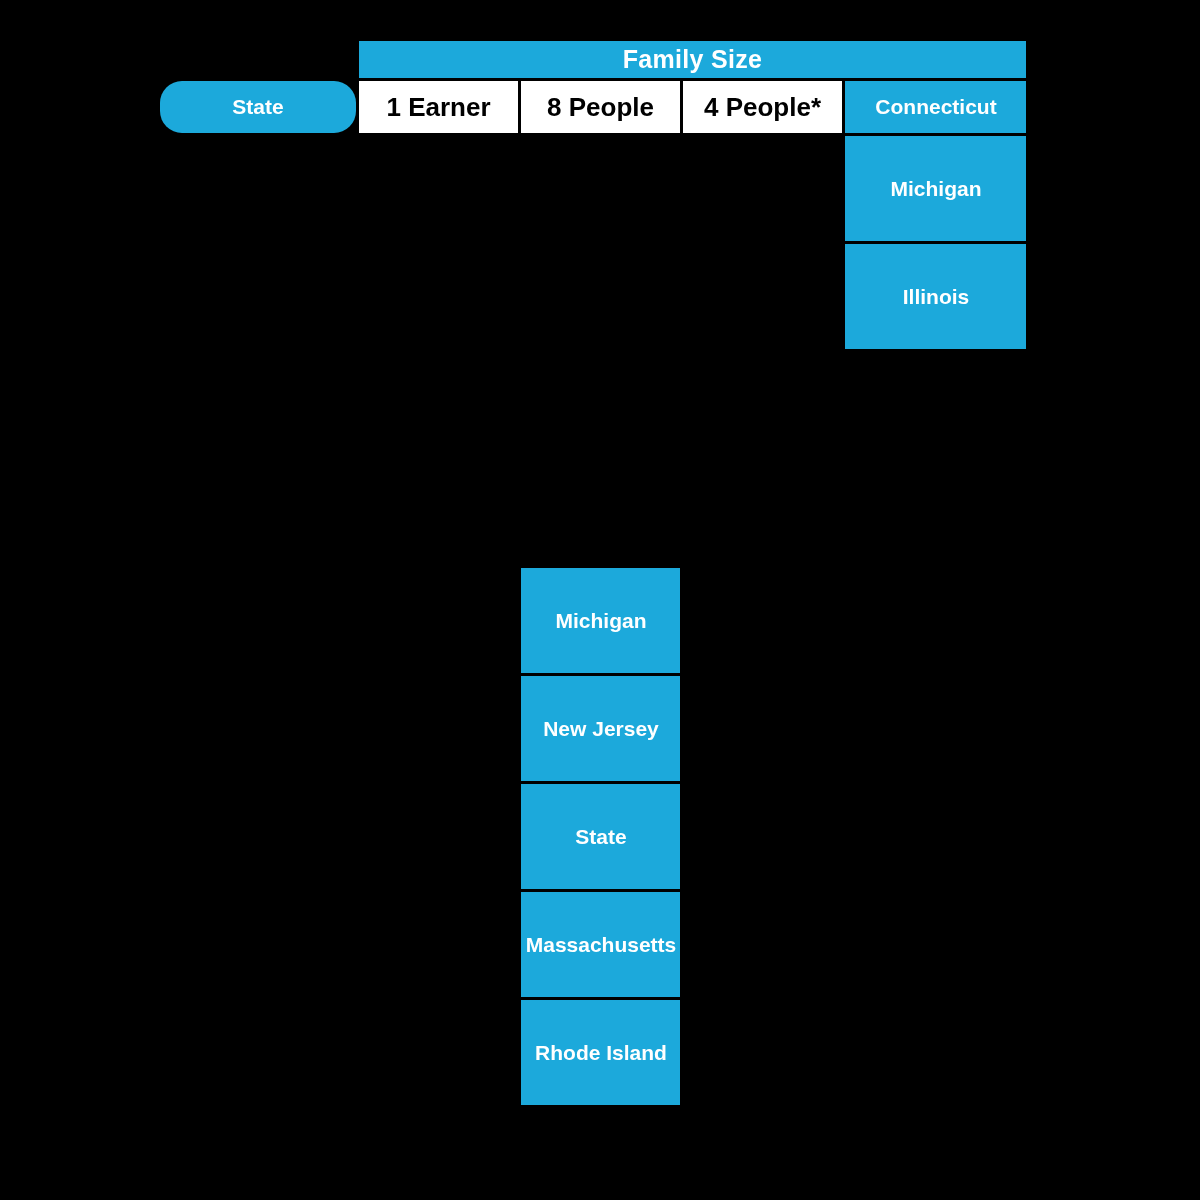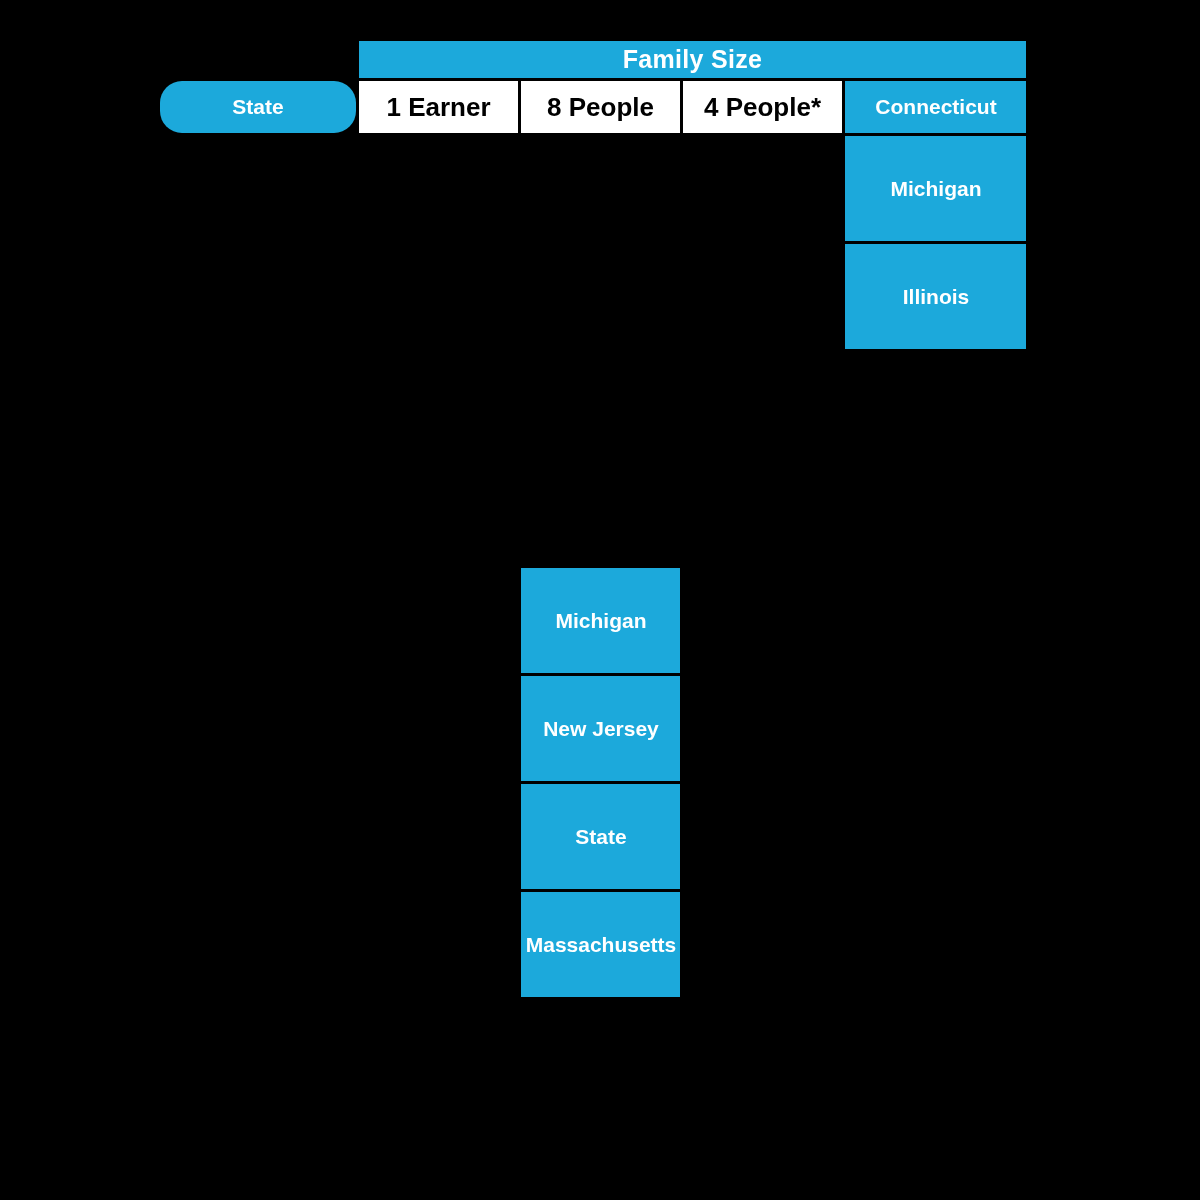--- a/index.html
+++ b/index.html
@@ -110,18 +110,19 @@
       <div class="cell cyan state-cell">State</div>
       <div class="cell data-cell"></div>
       <div class="cell data-cell"></div>
       <div class="cell data-cell"></div>
       <div class="cell data-cell"></div>
       <div class="cell cyan state-cell">Massachusetts</div>
       <div class="cell data-cell"></div>
       <div class="cell data-cell"></div>
       <div class="cell data-cell"></div>
       <div class="cell data-cell"></div>
+      <div class="cell cyan state-cell">Rhode Island</div>
       <div class="cell data-cell"></div>
       <div class="cell data-cell"></div>
       <div class="cell data-cell"></div>
       <div class="cell data-cell"></div>
     </div>
 </div>
 
 </body></html>

